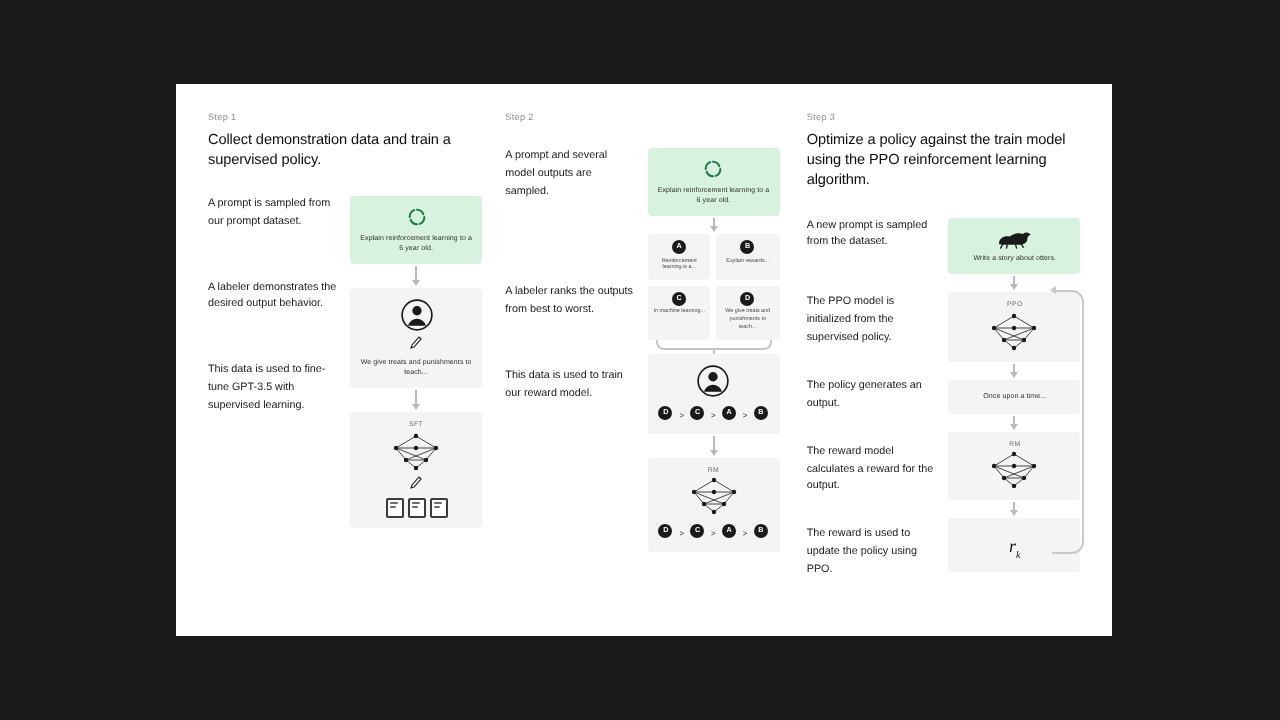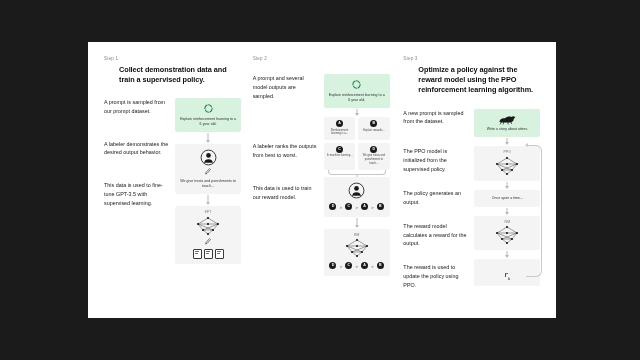--- a/index.html
+++ b/index.html
@@ -24,24 +24,23 @@
   }
   .col { position: relative; flex: 1 1 0; padding-right: 8px; }
   .col.c2 { padding-left: 4px; }
   .col.c3 { padding-left: 6px; padding-right: 0; }
 
   .step-eyebrow {
     font-size: 4.6px; color: #8c8c8c; letter-spacing: .15px;
     margin-bottom: 3.5px;
   }
   .step-title {
-    font-size: 7.3px; font-weight: bold; color: #0d0d0d;
+    font-size: 7.3px; font-weight: normal; color: #0d0d0d;
     line-height: 1.42; letter-spacing: -.05px;
     max-width: 136px;
-    margin-left: 15px;
   }
 
   
   .body { display: flex; margin-top: 13px; }
   .captions { width: 52%; padding-right: 5px; }
   .flow { width: 48%; position: relative; }
 
   .caption {
     font-size: 5.4px; color: #1a1a1a; line-height: 1.62;
     max-width: 78px;
@@ -329,21 +328,21 @@
                 <span class="gt">&gt;</span>
                 <span class="badge">B</span>
               </div>
             </div>
           </div>
         </div>
       </div>
 
       <div class="col c3">
         <div class="step-eyebrow">Step 3</div>
-        <div class="step-title">Optimize a policy against the reward model using the PPO reinforcement learning algorithm.</div>
+        <div class="step-title">Optimize a policy against the train model using the PPO reinforcement learning algorithm.</div>
 
         <div class="body">
           <div class="captions">
             <div class="caption">A new prompt is sampled from the dataset.</div>
             <div class="caption gap1">The PPO model is initialized from the supervised policy.</div>
             <div class="caption gap2">The policy generates an output.</div>
             <div class="caption gap3">The reward model calculates a reward for the output.</div>
             <div class="caption gap4">The reward is used to update the policy using PPO.</div>
           </div>
 

